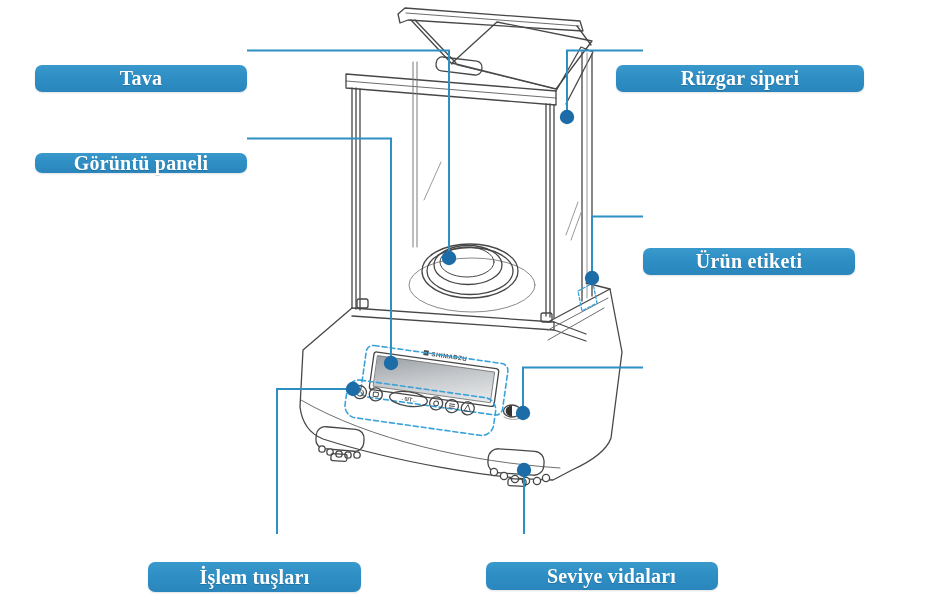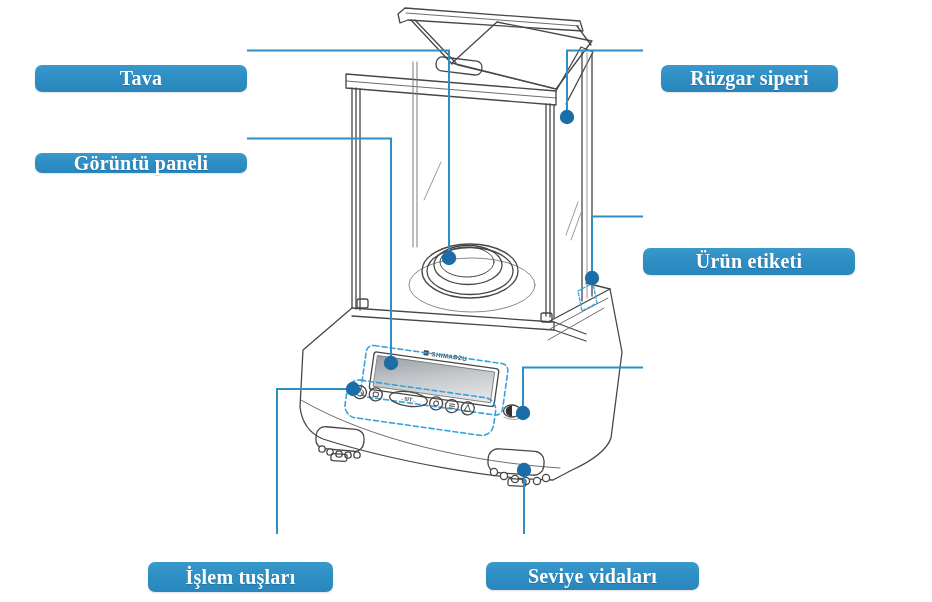--- a/index.html
+++ b/index.html
@@ -164,22 +164,22 @@
     <circle cx="523" cy="413" r="7.2"></circle>
     <circle cx="353" cy="389" r="7.2"></circle>
     <circle cx="524" cy="470" r="7.2"></circle>
   </g>
 </svg>
 
 <div class="callout" style="left:35px;top:37px;width:212px;height:27px;">Tava</div>
 
 <div class="callout" style="left:35px;top:125px;width:212px;height:20px;">Görüntü paneli</div>
 
-<div class="callout" style="left:661px;top:37px;width:177px;height:27px;">Rüzgar siperi</div>
+<div class="callout" style="left:616px;top:37px;width:248px;height:27px;">Rüzgar siperi</div>
 
 <div class="callout" style="left:643px;top:220px;width:212px;height:27px;">Ürün etiketi</div>
 
 
-<div class="callout" style="left:148px;top:534px;width:185px;height:30px;">İşlem tuşları</div>
+<div class="callout" style="left:148px;top:534px;width:213px;height:30px;">İşlem tuşları</div>
 
-<div class="callout" style="left:486px;top:534px;width:213px;height:28px;">Seviye vidaları</div>
+<div class="callout" style="left:486px;top:534px;width:213px;height:28px;padding-left:19px;">Seviye vidaları</div>
 
 </div>
 
 </body></html>

